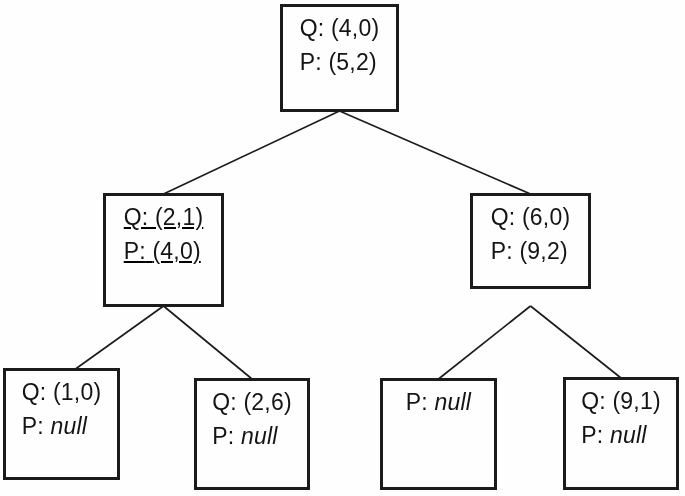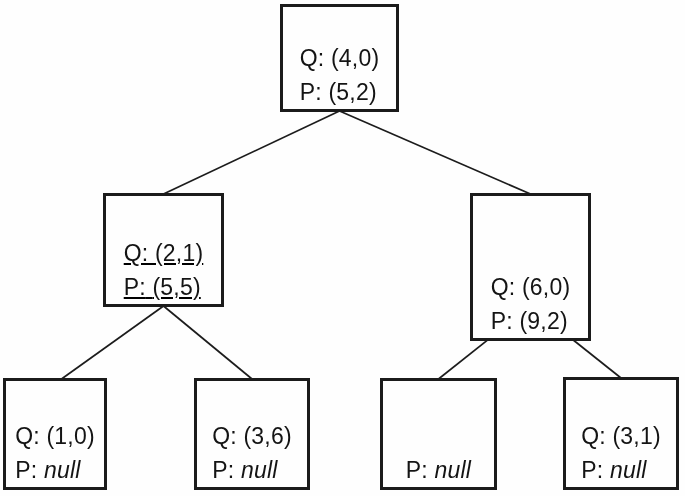--- a/index.html
+++ b/index.html
@@ -26,40 +26,40 @@
   .edges-svg line {
     stroke: #1c1c1c;
     stroke-width: 1.7;
   }
   .node {
     position: absolute;
     box-sizing: border-box;
     border: 3px solid #1b1b1b;
     background: #fefefe;
     display: flex;
-    align-items: flex-end;
+    align-items: flex-start;
     justify-content: center;
   }
   .node-text {
     color: #141414;
     font-size: 23px;
     line-height: 34px;
     letter-spacing: 0.2px;
     text-align: left;
     white-space: nowrap;
     padding-top: 4px;
   }
   .p-value.null-val {
     font-style: italic;
   }
   
   #node-root  { left: 280px; top: 4px;   width: 119px; height: 108px; }
   #node-left  { left: 103px; top: 193px; width: 121px; height: 114px; text-decoration: underline; }
-  #node-right { left: 470px; top: 193px; width: 121px; height: 148px; }
-  #node-leaf1 { left: 3px;   top: 378px; width: 104px; height: 112px; }
+  #node-right { left: 470px; top: 193px; width: 121px; height: 96px; }
+  #node-leaf1 { left: 3px;   top: 368px; width: 117px; height: 112px; }
   #node-leaf2 { left: 194px; top: 378px; width: 116px; height: 112px; }
   #node-leaf3 { left: 380px; top: 378px; width: 117px; height: 112px; }
   #node-leaf4 { left: 563px; top: 377px; width: 116px; height: 113px; }
 </style>
 </head>
 <body>
 
 <div class="canvas">
 
   <svg class="edges-svg" viewBox="0 0 685 496" xmlns="http://www.w3.org/2000/svg">
@@ -74,51 +74,51 @@
   <div class="node" id="node-root">
     <div class="node-text">
       <div><span>Q: (4,0)</span></div>
       <div><span>P:</span> <span class="p-value">(5,2)</span></div>
     </div>
   </div>
 
   <div class="node" id="node-left">
     <div class="node-text">
       <div><span>Q: (2,1)</span></div>
-      <div><span>P:</span> <span class="p-value">(5,5)</span></div>
+      <div><span>P:</span> <span class="p-value">(4,0)</span></div>
     </div>
   </div>
 
   <div class="node" id="node-right">
     <div class="node-text">
       <div><span>Q: (6,0)</span></div>
       <div><span>P:</span> <span class="p-value">(9,2)</span></div>
     </div>
   </div>
 
   <div class="node" id="node-leaf1">
     <div class="node-text">
       <div><span>Q: (1,0)</span></div>
       <div><span>P:</span> <span class="p-value null-val">null</span></div>
     </div>
   </div>
 
   <div class="node" id="node-leaf2">
     <div class="node-text">
-      <div><span>Q: (3,6)</span></div>
+      <div><span>Q: (2,6)</span></div>
       <div><span>P:</span> <span class="p-value null-val">null</span></div>
     </div>
   </div>
 
   <div class="node" id="node-leaf3">
     <div class="node-text">
       <div><span>P:</span> <span class="p-value null-val">null</span></div>
     </div>
   </div>
 
   <div class="node" id="node-leaf4">
     <div class="node-text">
-      <div><span>Q: (3,1)</span></div>
+      <div><span>Q: (9,1)</span></div>
       <div><span>P:</span> <span class="p-value null-val">null</span></div>
     </div>
   </div>
 
 </div>
 
 </body></html>

